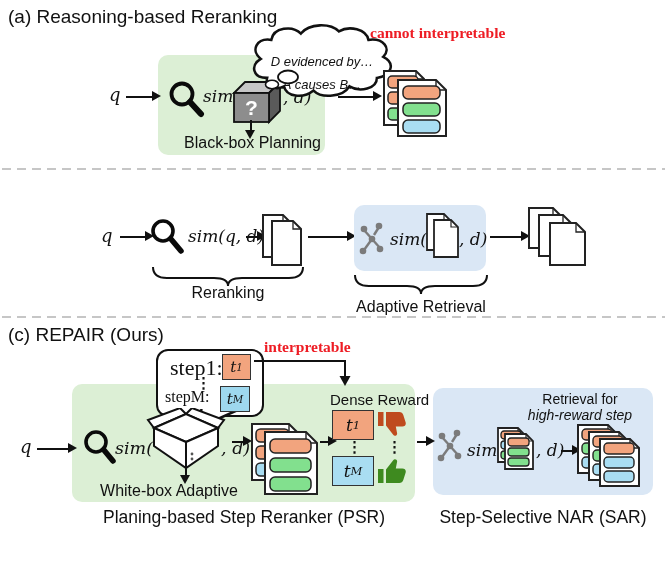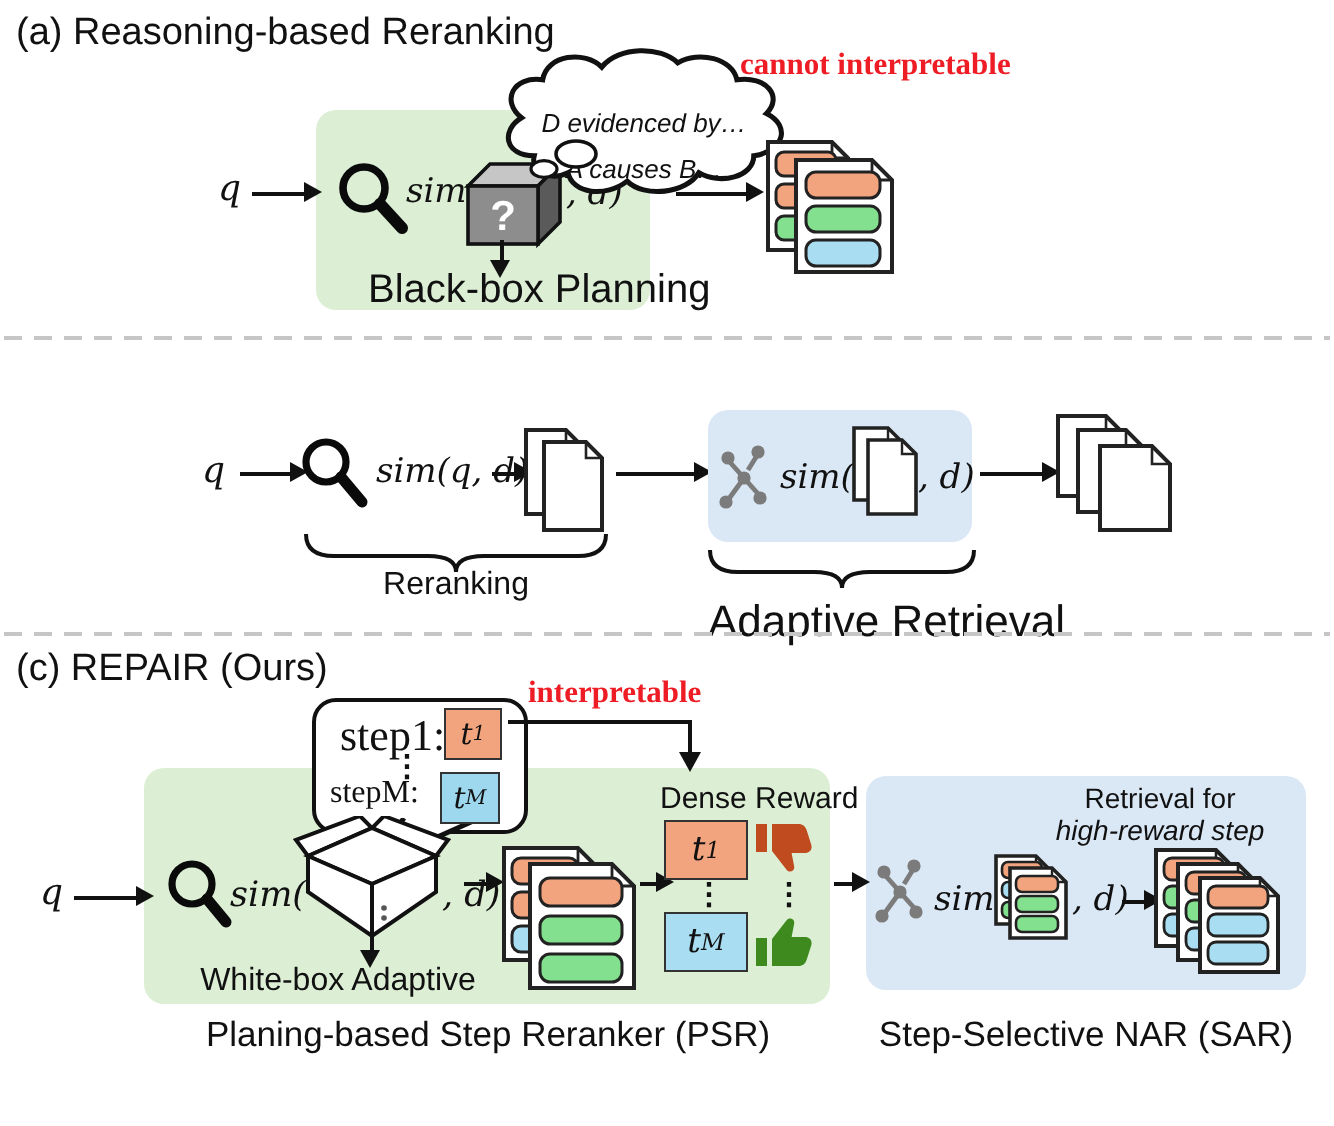--- a/index.html
+++ b/index.html
@@ -49,21 +49,21 @@
 
   <svg class="abs" style="left:231px;top:80px;" width="52" height="46">
     <polygon points="3,13 14,2 49,2 38,13" fill="#C6C6C6" stroke="#111" stroke-width="1.8"></polygon>
     <polygon points="38,13 49,2 49,31 38,42" fill="#5A5A5A" stroke="#111" stroke-width="1.8"></polygon>
     <rect x="3" y="13" width="35" height="29" fill="#8D8D8D" stroke="#111" stroke-width="1.8"></rect>
     <text x="20.5" y="35" text-anchor="middle" font-family="Liberation Sans,sans-serif" font-size="21" font-weight="bold" fill="#fff">?</text>
   </svg>
   <div class="t math" style="left:283px;top:88px;font-size:17px;">, d)</div>
 
   <div class="arrv" style="left:250px;top:120px;height:11px;"></div>
-  <div class="t" style="left:184px;top:134px;font-size:20px;">Black-box Planning</div>
+  <div class="t" style="left:184px;top:134px;font-size:16px;">Black-box Planning</div>
 
   <svg class="abs" style="left:247px;top:23px;" width="150" height="76" viewBox="0 0 140 72">
     <path d="M18,52 C4,52 2,40 12,34 C2,26 8,14 22,16 C24,4 42,2 50,10 C58,0 78,0 86,8 C96,2 112,6 114,16 C128,14 136,24 128,32 C140,38 136,50 122,52 C122,62 106,66 96,60 C90,70 70,72 62,64 C52,72 36,70 34,60 C26,64 16,60 18,52 Z" fill="#fff" stroke="#111" stroke-width="2.4"></path>
   </svg>
   <div class="t ctr" style="left:252px;top:38px;width:140px;font-size:13px;font-style:italic;margin-top:40px;">A causes B…</div>
   <div class="t ctr" style="left:252px;top:55px;width:140px;font-size:13px;font-style:italic;">D evidenced by…</div>
   <svg class="abs" style="left:276px;top:69px;" width="24" height="16">
     <ellipse cx="12" cy="8" rx="10" ry="6.5" fill="#fff" stroke="#111" stroke-width="1.8"></ellipse>
   </svg>
   <svg class="abs" style="left:264px;top:79px;" width="16" height="11">
@@ -137,21 +137,21 @@
   </svg>
   <svg class="abs" style="left:433px;top:219px;" width="26" height="39">
     <path d="M1,1 H18 L25,8 V38 H1 Z" fill="#fff" stroke="#222" stroke-width="1.8"></path>
     <path d="M18,1 V8 H25" fill="none" stroke="#222" stroke-width="1.2"></path>
   </svg>
   <div class="t math" style="left:459px;top:230px;font-size:17px;">, d)</div>
 
   <svg class="abs" style="left:354px;top:274px;" width="134" height="22">
     <path d="M1,1 Q1,12 15,12 L53,12 Q67,12 67,20 Q67,12 81,12 L119,12 Q133,12 133,1" fill="none" stroke="#111" stroke-width="2"></path>
   </svg>
-  <div class="t ctr" style="left:354px;top:298px;width:134px;font-size:22px;">Adaptive Retrieval</div>
+  <div class="t ctr" style="left:354px;top:298px;width:134px;font-size:16px;">Adaptive Retrieval</div>
 
   <div class="arr" style="left:490px;top:236px;width:32px;"></div>
 
   <svg class="abs" style="left:528px;top:207px;" width="34" height="42">
     <path d="M1,1 H25 L33,9 V41 H1 Z" fill="#fff" stroke="#222" stroke-width="2"></path>
     <path d="M25,1 V9 H33" fill="none" stroke="#222" stroke-width="1.3"></path>
   </svg>
   <svg class="abs" style="left:538px;top:214px;" width="34" height="43">
     <path d="M1,1 H25 L33,9 V42 H1 Z" fill="#fff" stroke="#222" stroke-width="2"></path>
     <path d="M25,1 V9 H33" fill="none" stroke="#222" stroke-width="1.3"></path>

